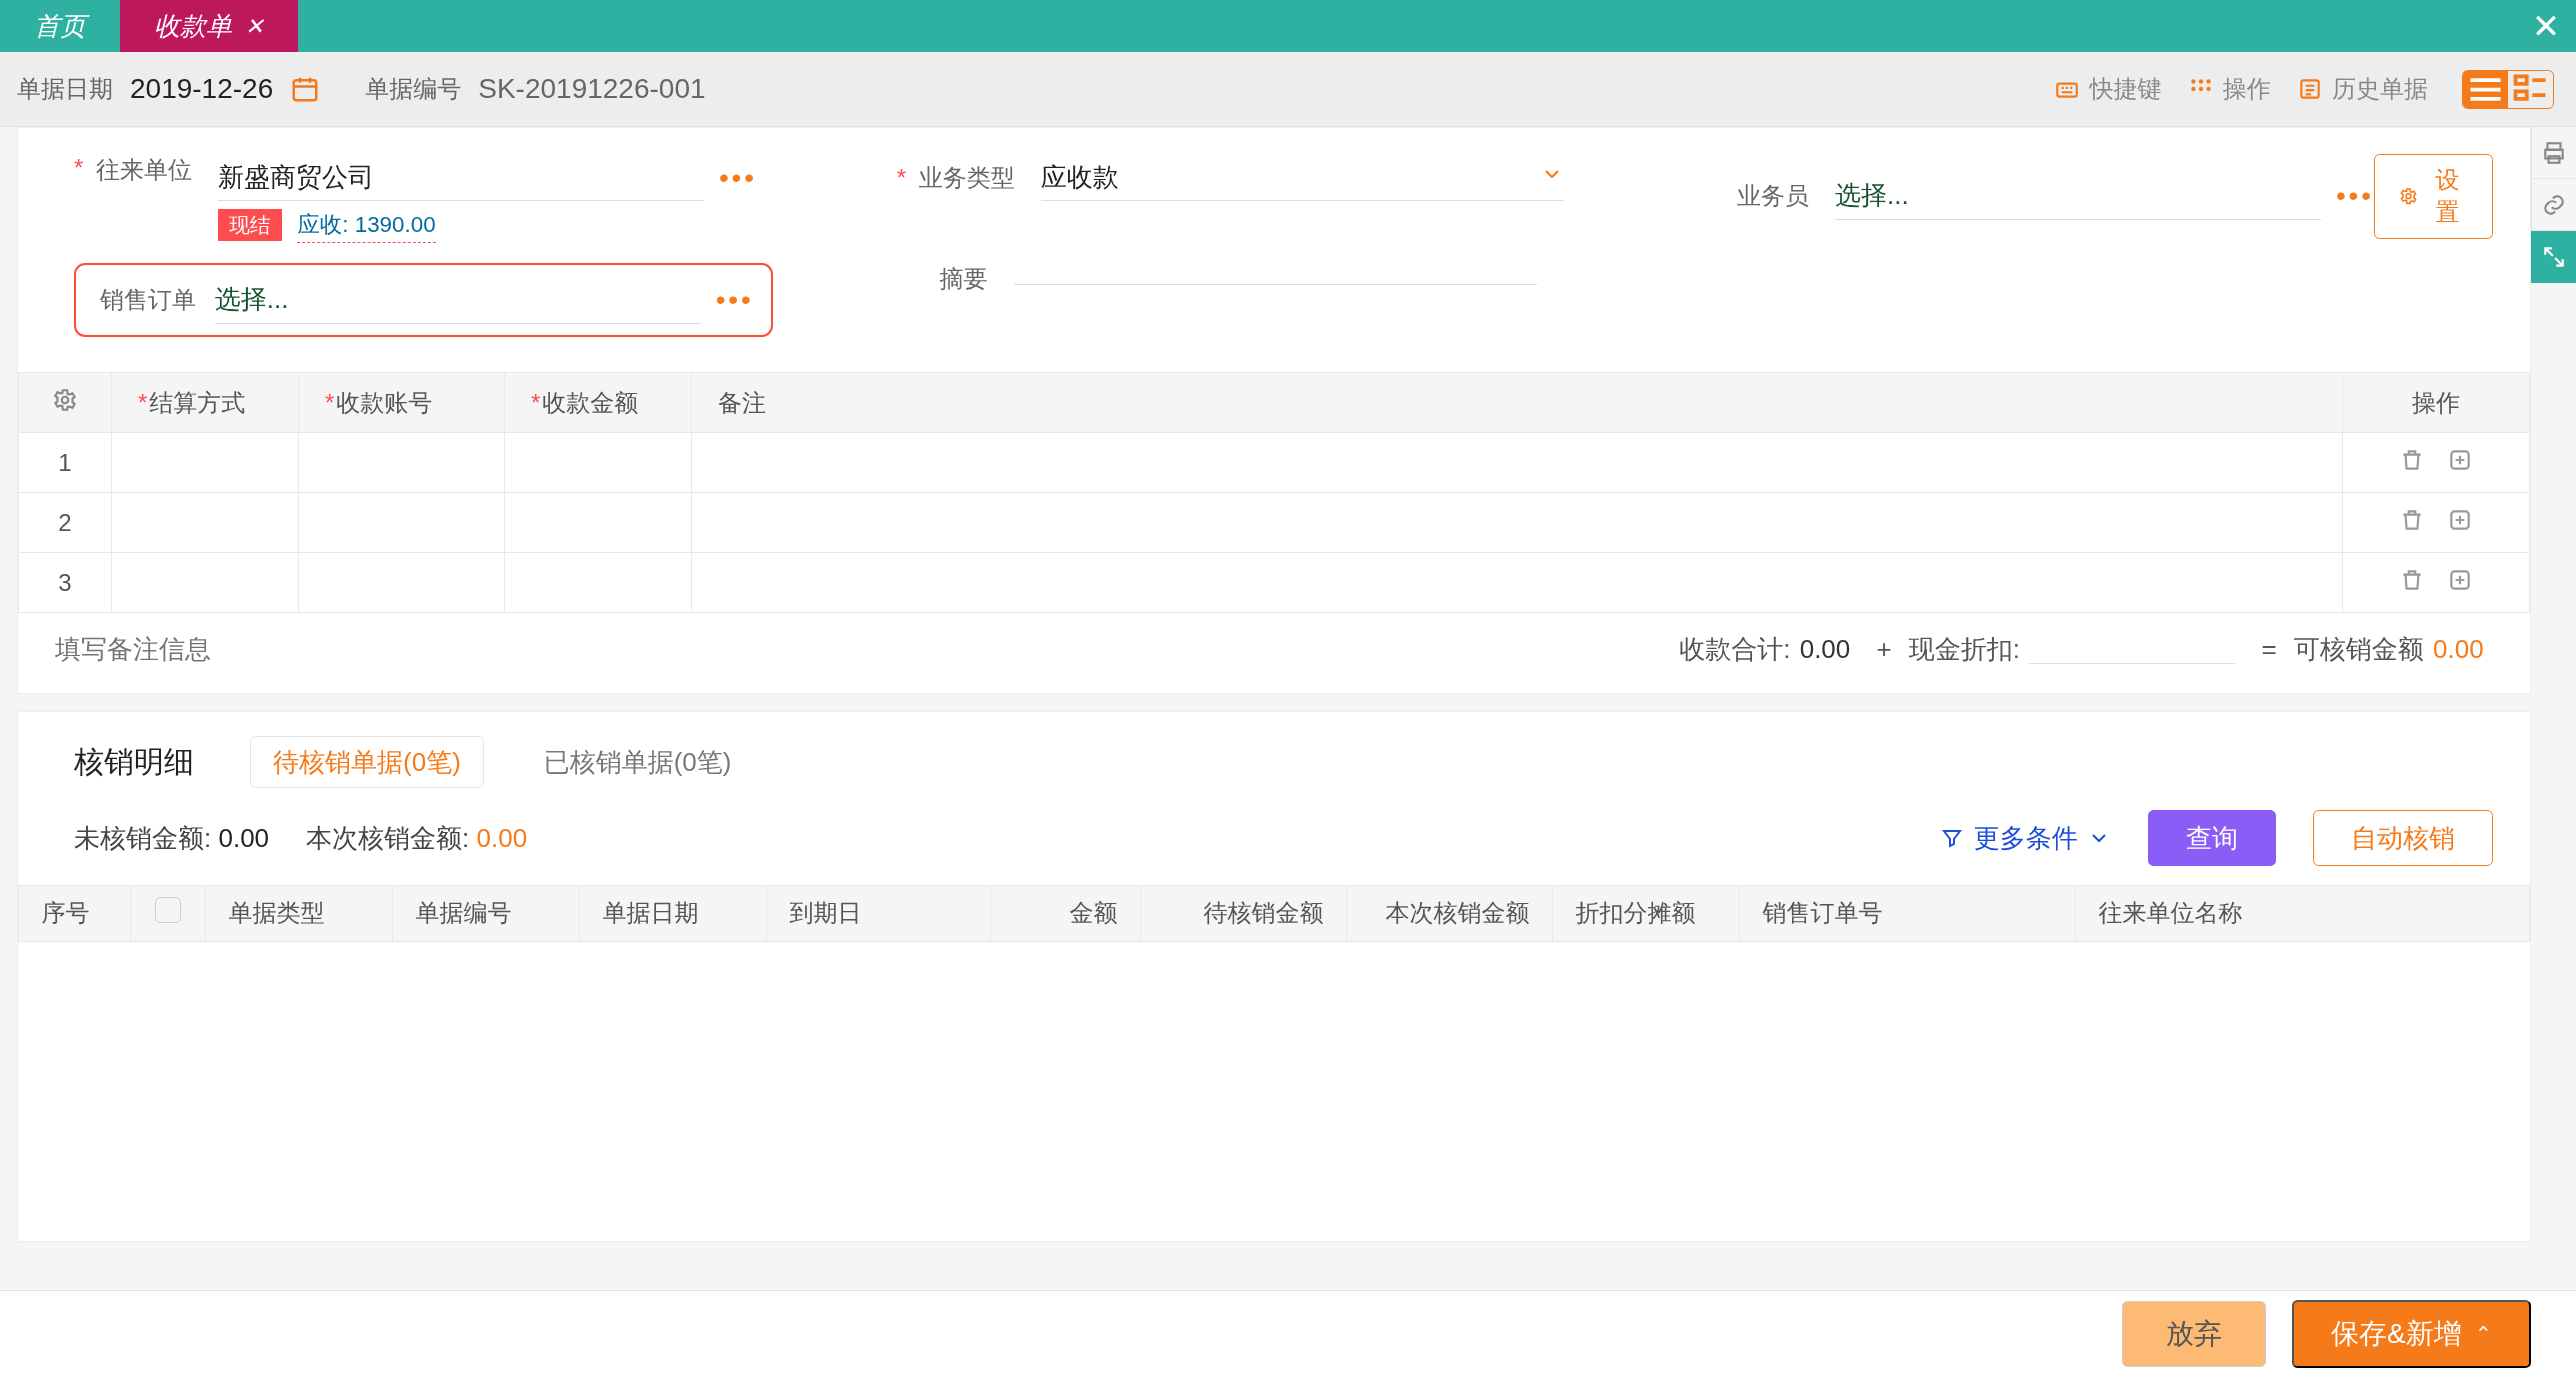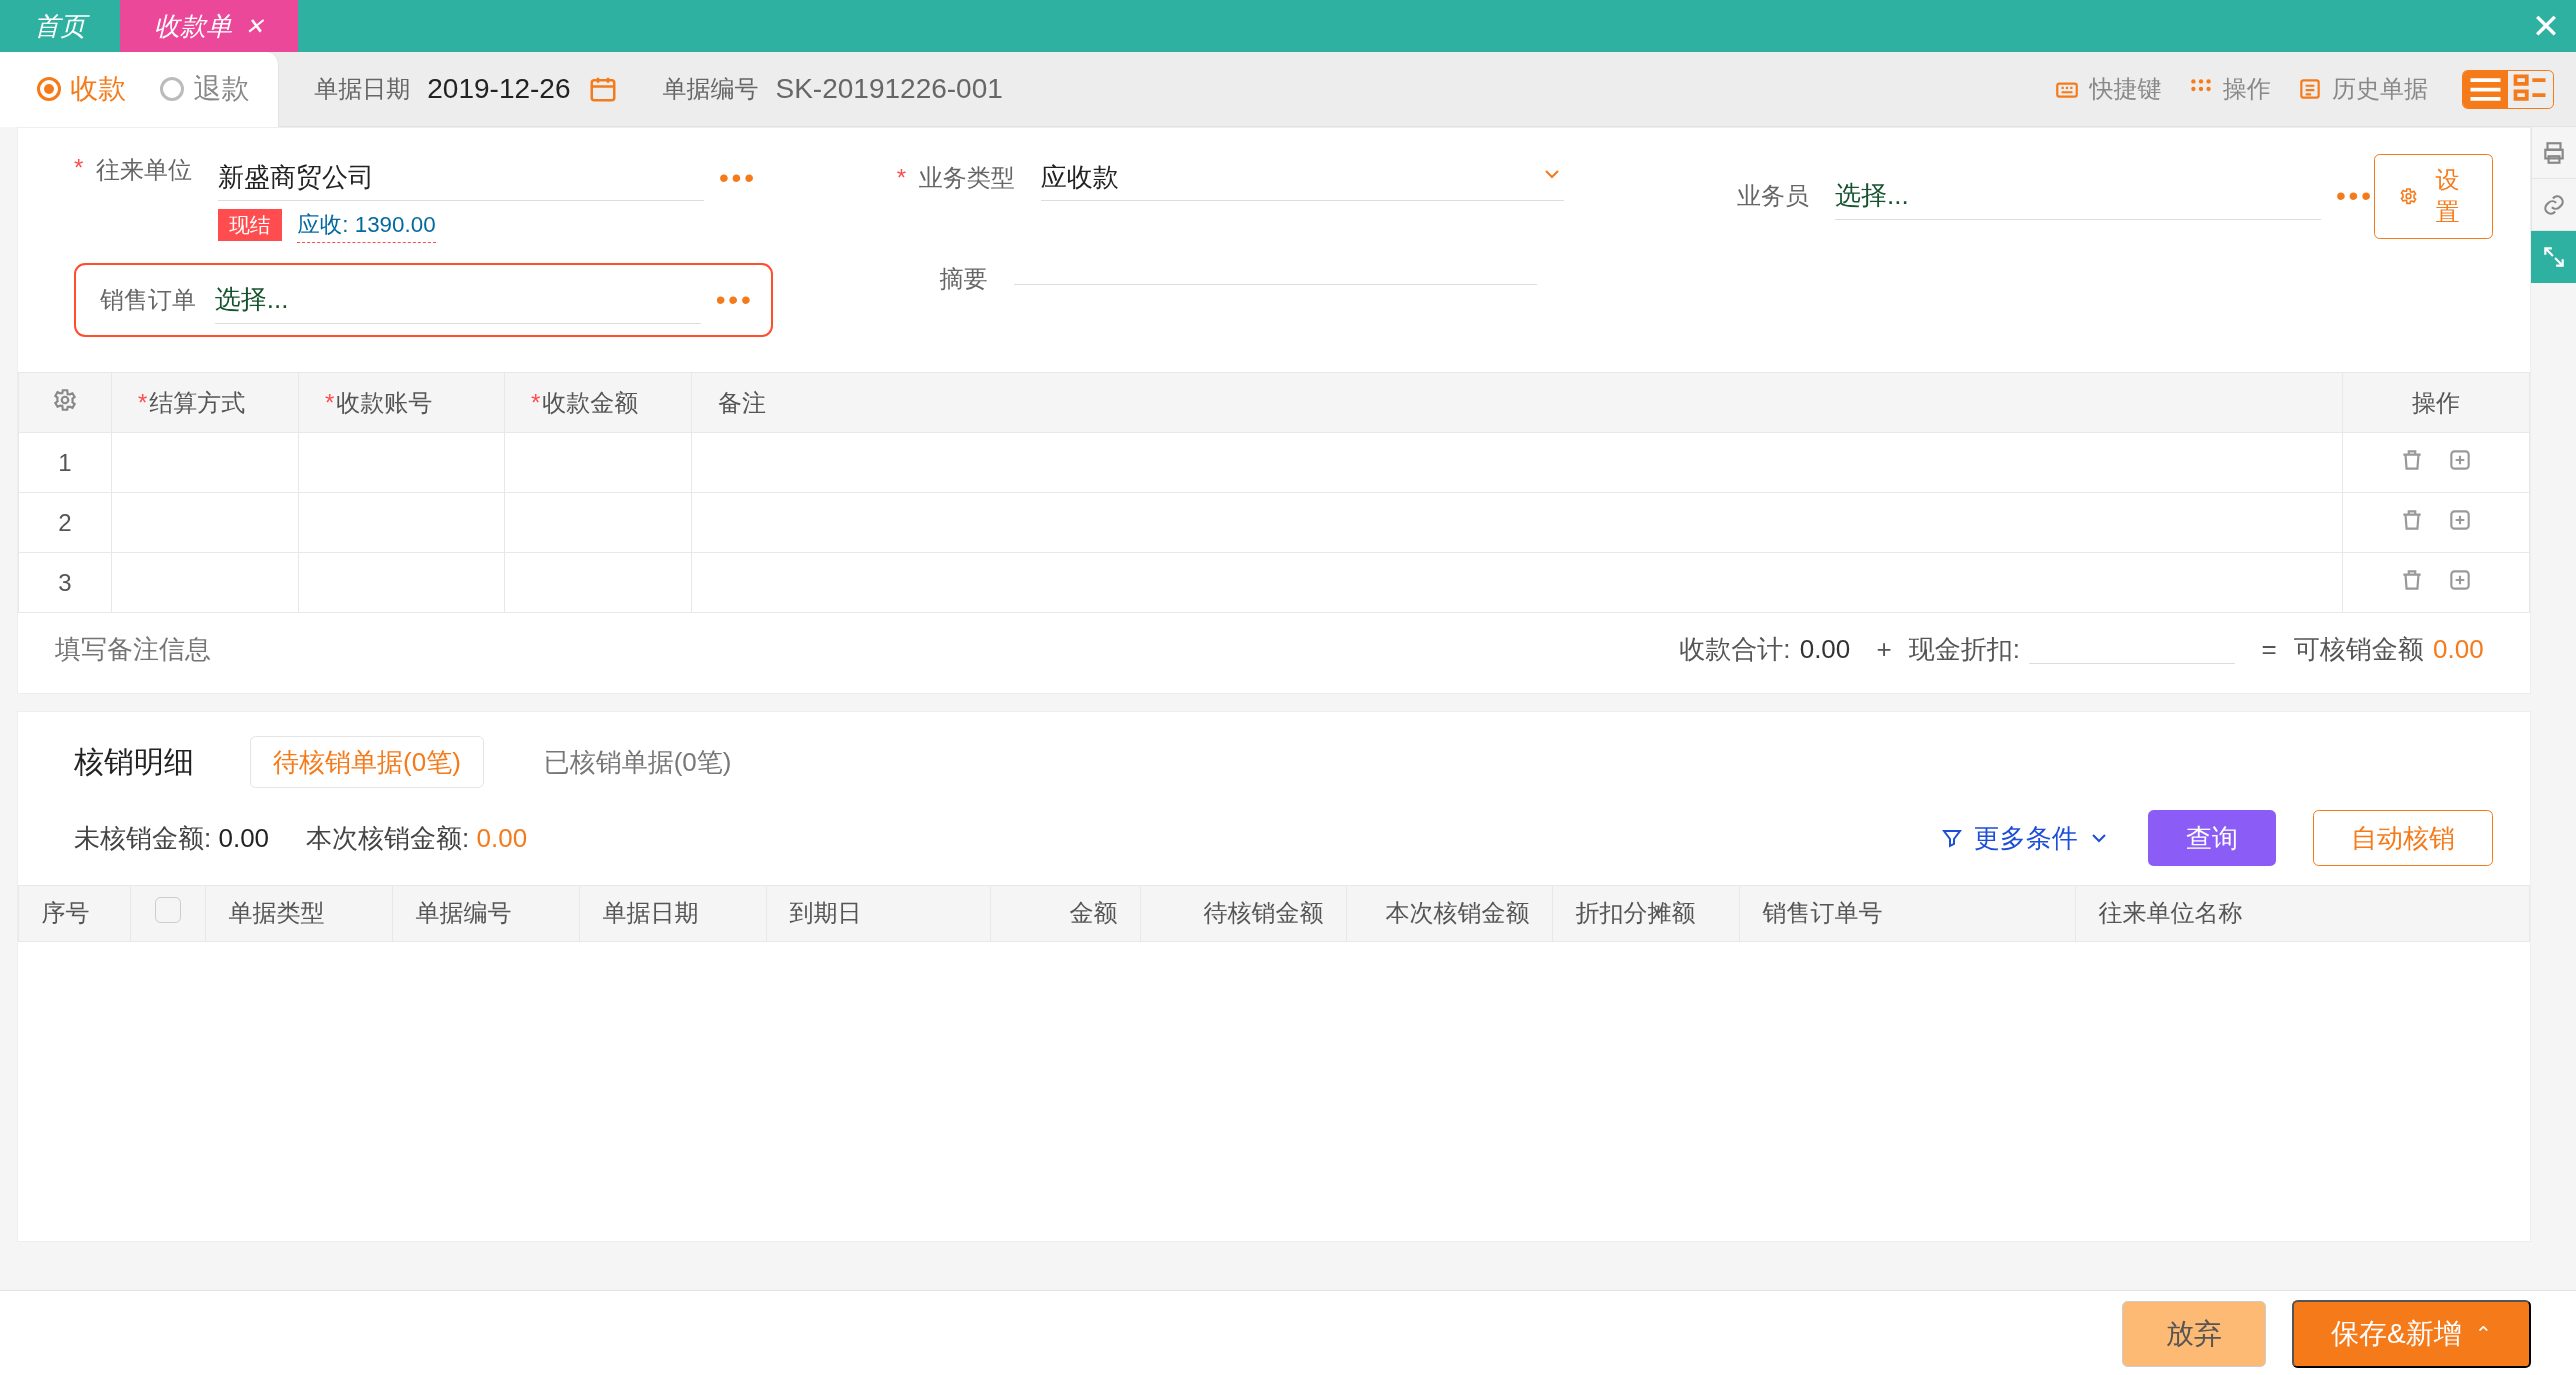--- a/index.html
+++ b/index.html
@@ -2,21 +2,21 @@
 <html style="font-size:15px"><head>
 <meta charset="utf-8">
 <style>
   * { box-sizing: border-box; margin: 0; padding: 0; }
   body { font-family: "Microsoft YaHei", Arial, sans-serif; font-size: 24px; color: #333; background: #fff; overflow: hidden; }
   .app { width: 2576px; height: 1376px; position: relative; background: #f5f5f5; }
 
   
   .top-tabs { height: 52px; background: #2fb1a2; display: flex; align-items: stretch; }
   .top-tab { padding: 0 34px; display: flex; align-items: center; color: #fff; font-size: 26px; cursor: pointer; font-style: italic; }
-  .top-tab.active { background: #ec4899; text-align: right; }
+  .top-tab.active { background: #be185d; text-align: right; }
   .top-tab .close { margin-left: 13px; font-size: 22.4px; }
   .top-close { margin-left: auto; width: 60px; display: flex; align-items: center; justify-content: center; color: #fff; font-size: 34px; cursor: pointer; background: #2fb1a2; }
 
   
   .sec-bar { height: 75px; background: #ededed; display: flex; align-items: center; padding: 0 22.4px 0 0; border-bottom: 0.9px solid #e3e3e3; }
   .mode-wrap { background: #fff; height: 75px; border-top-right-radius: 13px; display: flex; align-items: center; padding: 0 28px 0 37px; gap: 34px; margin-right: 18.7px; border-right: 0.9px solid #e3e3e3; }
   .radio { display: inline-flex; align-items: center; gap: 9.3px; cursor: pointer; }
   .radio .rb { width: 24px; height: 24px; border-radius: 50%; border: 3.7px solid #bbb; position: relative; }
   .radio.sel .rb { border-color: #f57a1a; }
   .radio.sel .rb::after { content: ""; position: absolute; inset: 3.7px; border-radius: 50%; background: #f57a1a; }
@@ -115,30 +115,20 @@
         <span>首页</span>
       </div>
     <div class="top-tab active">
       <span>收款单</span>
       <span class="close">✕</span>
     </div>
     <div class="top-close">✕</div>
   </div>
 
   <div class="sec-bar">
-    <div class="mode-wrap">
-      <span class="radio sel">
-        <span class="rb"></span>
-        <span class="lab">收款</span>
-      </span>
-      <span class="radio">
-        <span class="rb"></span>
-        <span class="lab">退款</span>
-      </span>
-    </div>
     <span class="sec-label">单据日期</span>
     <span class="sec-val">2019-12-26</span>
     <span class="cal-icon">
       <svg viewBox="0 0 24 24" fill="none" stroke="currentColor" stroke-width="2">
           <rect x="3" y="5" width="18" height="16" rx="2"></rect>
           <path d="M8 3v4M16 3v4M3 10h18"></path>
         </svg>
     </span>
     <span class="sec-label">单据编号</span>
     <span class="sec-val" style="color:#666">SK-20191226-001</span>

